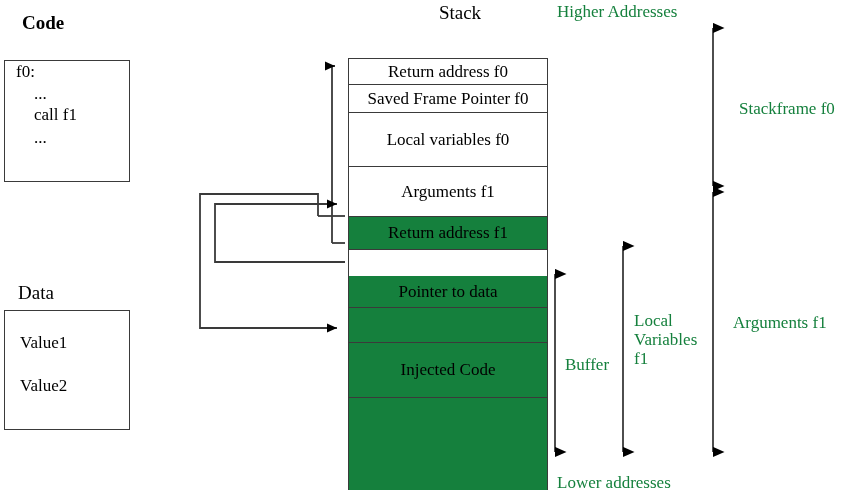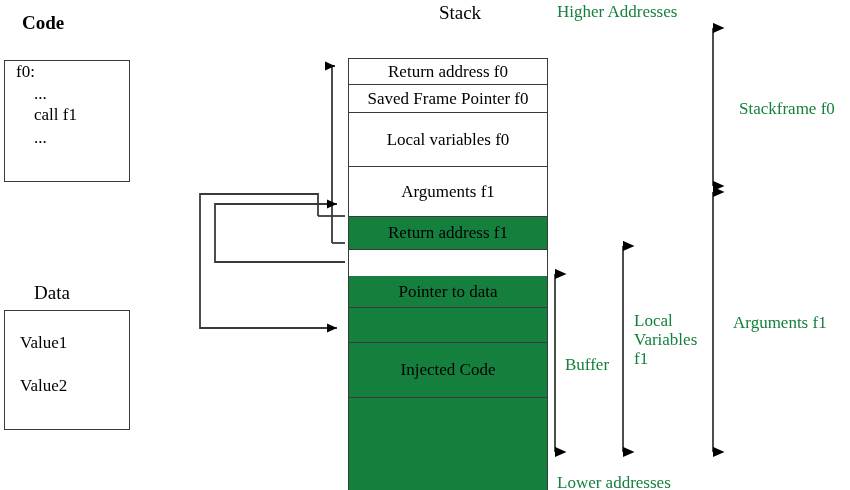--- a/index.html
+++ b/index.html
@@ -97,21 +97,21 @@
 
 <div class="canvas">
 
   <div class="panel-title" style="left:22px; top:12px;">Code</div>
   <div class="panel" id="code-box" style="left:4px; top:60px; width:126px; height:122px;"></div>
   <div class="code-line" style="left:16px; top:62px;">f0:</div>
   <div class="code-line" style="left:34px; top:84px;">...</div>
   <div class="code-line" style="left:34px; top:105px;">call f1</div>
   <div class="code-line" style="left:34px; top:128px;">...</div>
 
-  <div class="panel-title" style="left:34px; top:282px; font-weight:400;">Data</div>
+  <div class="panel-title" style="left:18px; top:282px; font-weight:400;">Data</div>
   <div class="panel" id="data-box" style="left:4px; top:310px; width:126px; height:120px;"></div>
   <div class="code-line" style="left:20px; top:333px;">Value1</div>
   <div class="code-line" style="left:20px; top:376px;">Value2</div>
 
   <div class="stack-title">Stack</div>
 
   <div id="stack-box">
     <div class="stack-row plain" style="top:0px;   height:26px;">
         <span>Return address f0</span>
       </div>

